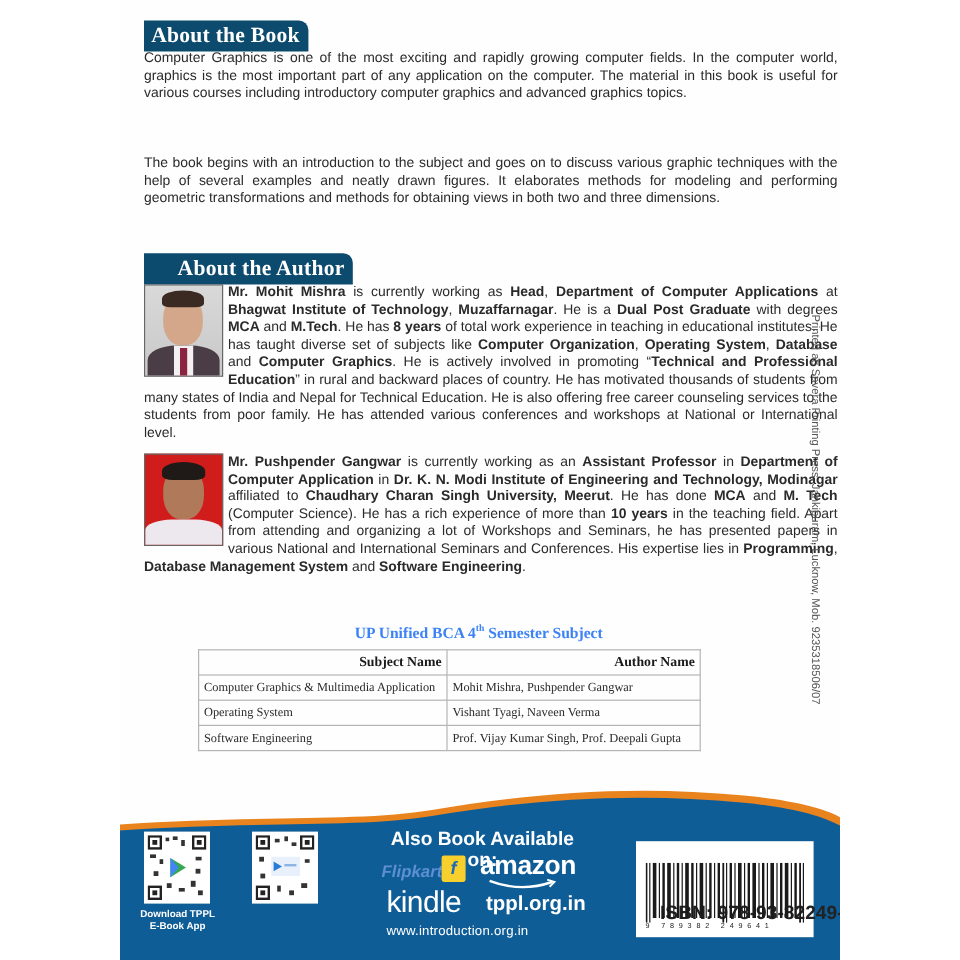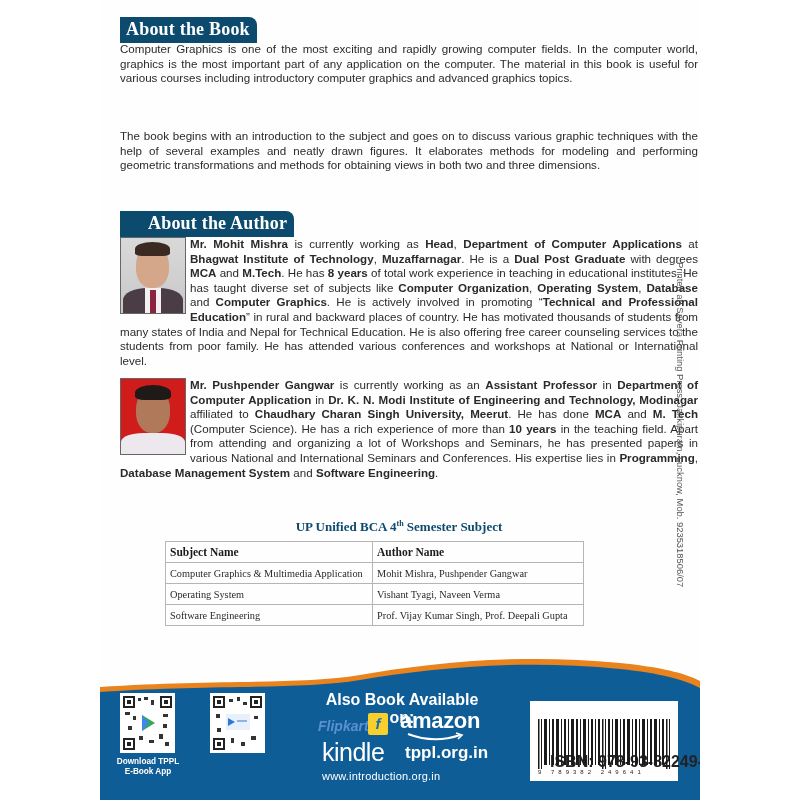--- a/index.html
+++ b/index.html
@@ -8,25 +8,25 @@
   .sec-badge { position:absolute; background:#0c4a6e; color:#fff; font-family:"Liberation Serif", serif; font-weight:bold; font-size:18px; padding:2px 7px 3px 6px; border-radius:0 8px 0 0; letter-spacing:0.2px; }
   .para { position:absolute; left:20px; width:578px; font-size:11.6px; line-height:14.6px; color:#2a2a2a; text-align:justify; margin:0; }
   .para b { color:#1a1a1a; }
   .photo { position:absolute; width:64px; height:75px; border:1px solid #666; overflow:hidden; }
   .photo1 { left:20px; top:237px; background:linear-gradient(#d9d9d9, #c8c8c8); }
   .photo2 { left:20px; top:378px; background:#d11c1c; }
   .face { position:absolute; border-radius:45%; }
   .author-text { position:absolute; font-size:11.6px; line-height:14.6px; color:#2a2a2a; text-align:justify; margin:0; }
   .side-note { position:absolute; left:574px; top:262px; width:14px; height:340px; }
   .side-note span { position:absolute; left:0; top:0; transform-origin:0 0; transform:translate(12px,0) rotate(90deg); white-space:nowrap; font-size:9.4px; color:#555; }
-  .tbl-title { position:absolute; left:64px; top:519px; width:470px; text-align:center; font-family:"Liberation Serif", serif; font-weight:bold; font-size:13px; color:#0c4a6e; }
+  .tbl-title { position:absolute; left:64px; top:519px; width:470px; text-align:center; font-family:"Liberation Serif", serif; font-weight:bold; font-size:13px; color:#3b82f6; }
   .tbl-title sup { font-size:8px; }
   table.subj { position:absolute; left:65px; top:541px; width:419px; border-collapse:collapse; font-family:"Liberation Serif", serif; font-size:10.3px; color:#2a2a2a; }
   table.subj td, table.subj th { border:1px solid #b5b5b5; padding:3px 4px; height:14px; text-align:left; }
-  table.subj th { text-align:left; font-weight:bold; font-size:11.5px; color:#1a1a1a; }
+  table.subj th { text-align:right; font-weight:bold; font-size:11.5px; color:#1a1a1a; }
   .footer { position:absolute; left:0; top:655px; width:600px; height:145px; }
   .footer svg.wave { position:absolute; left:0; top:0; }
   .qr { position:absolute; top:693px; width:55px; height:60px; background:#fff; padding:3px; box-sizing:border-box; }
   .qr-label { position:absolute; top:757px; font-size:8.2px; font-weight:bold; color:#fff; text-align:center; line-height:10px; }
   .avail-title { position:absolute; left:216px; top:691px; width:172px; text-align:center; color:#fff; font-weight:bold; font-size:16px; }
   .flipkart { position:absolute; left:218px; top:718px; font-style:italic; font-weight:bold; font-size:14px; color:#5c8fd3; }
   .fk-bag { position:absolute; left:268px; top:713px; width:20px; height:22px; background:#f7d02d; border-radius:2px; color:#1a6bb5; font-weight:bold; font-size:15px; text-align:center; line-height:22px; font-style:italic; }
   .amazon { position:absolute; left:300px; top:708px; font-weight:bold; font-size:22px; color:#fff; letter-spacing:-0.3px; }
   .amazon-smile { position:absolute; left:306px; top:732px; }
   .kindle { position:absolute; left:222px; top:738px; font-size:25px; color:#fff; letter-spacing:-0.5px; }

